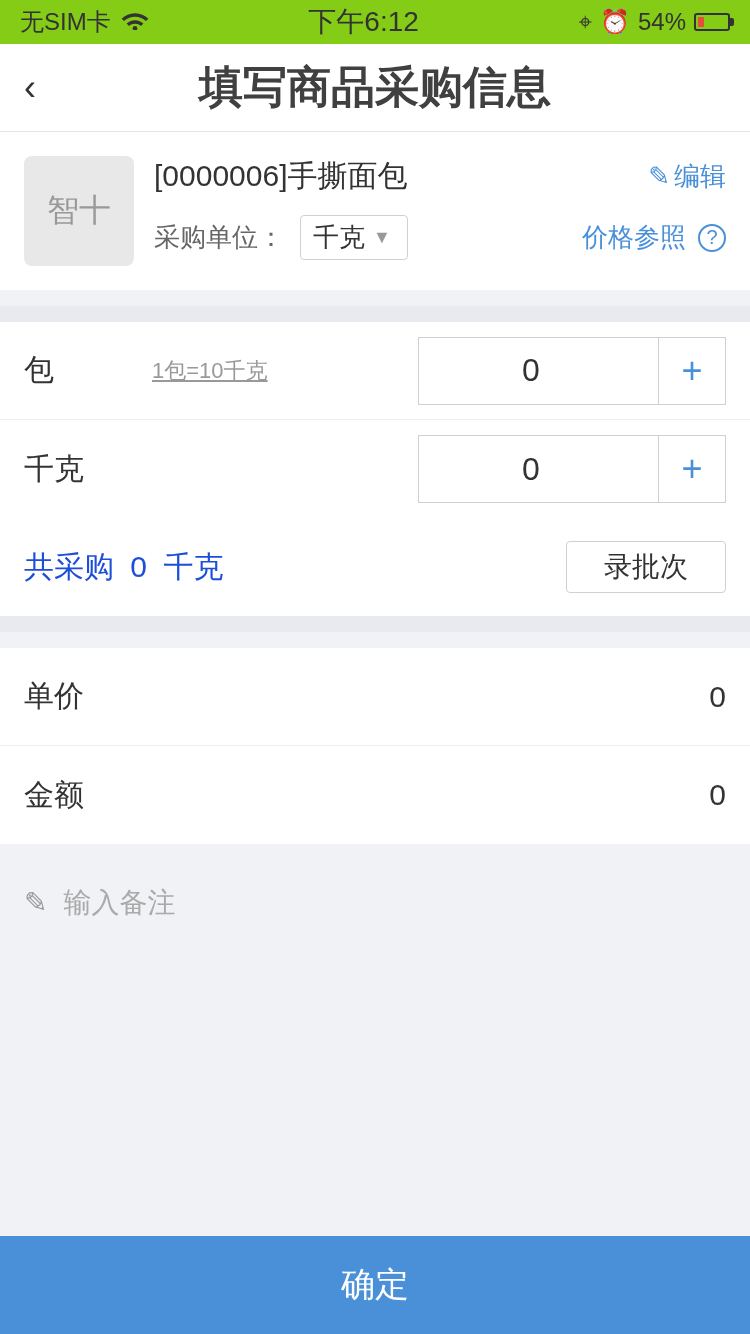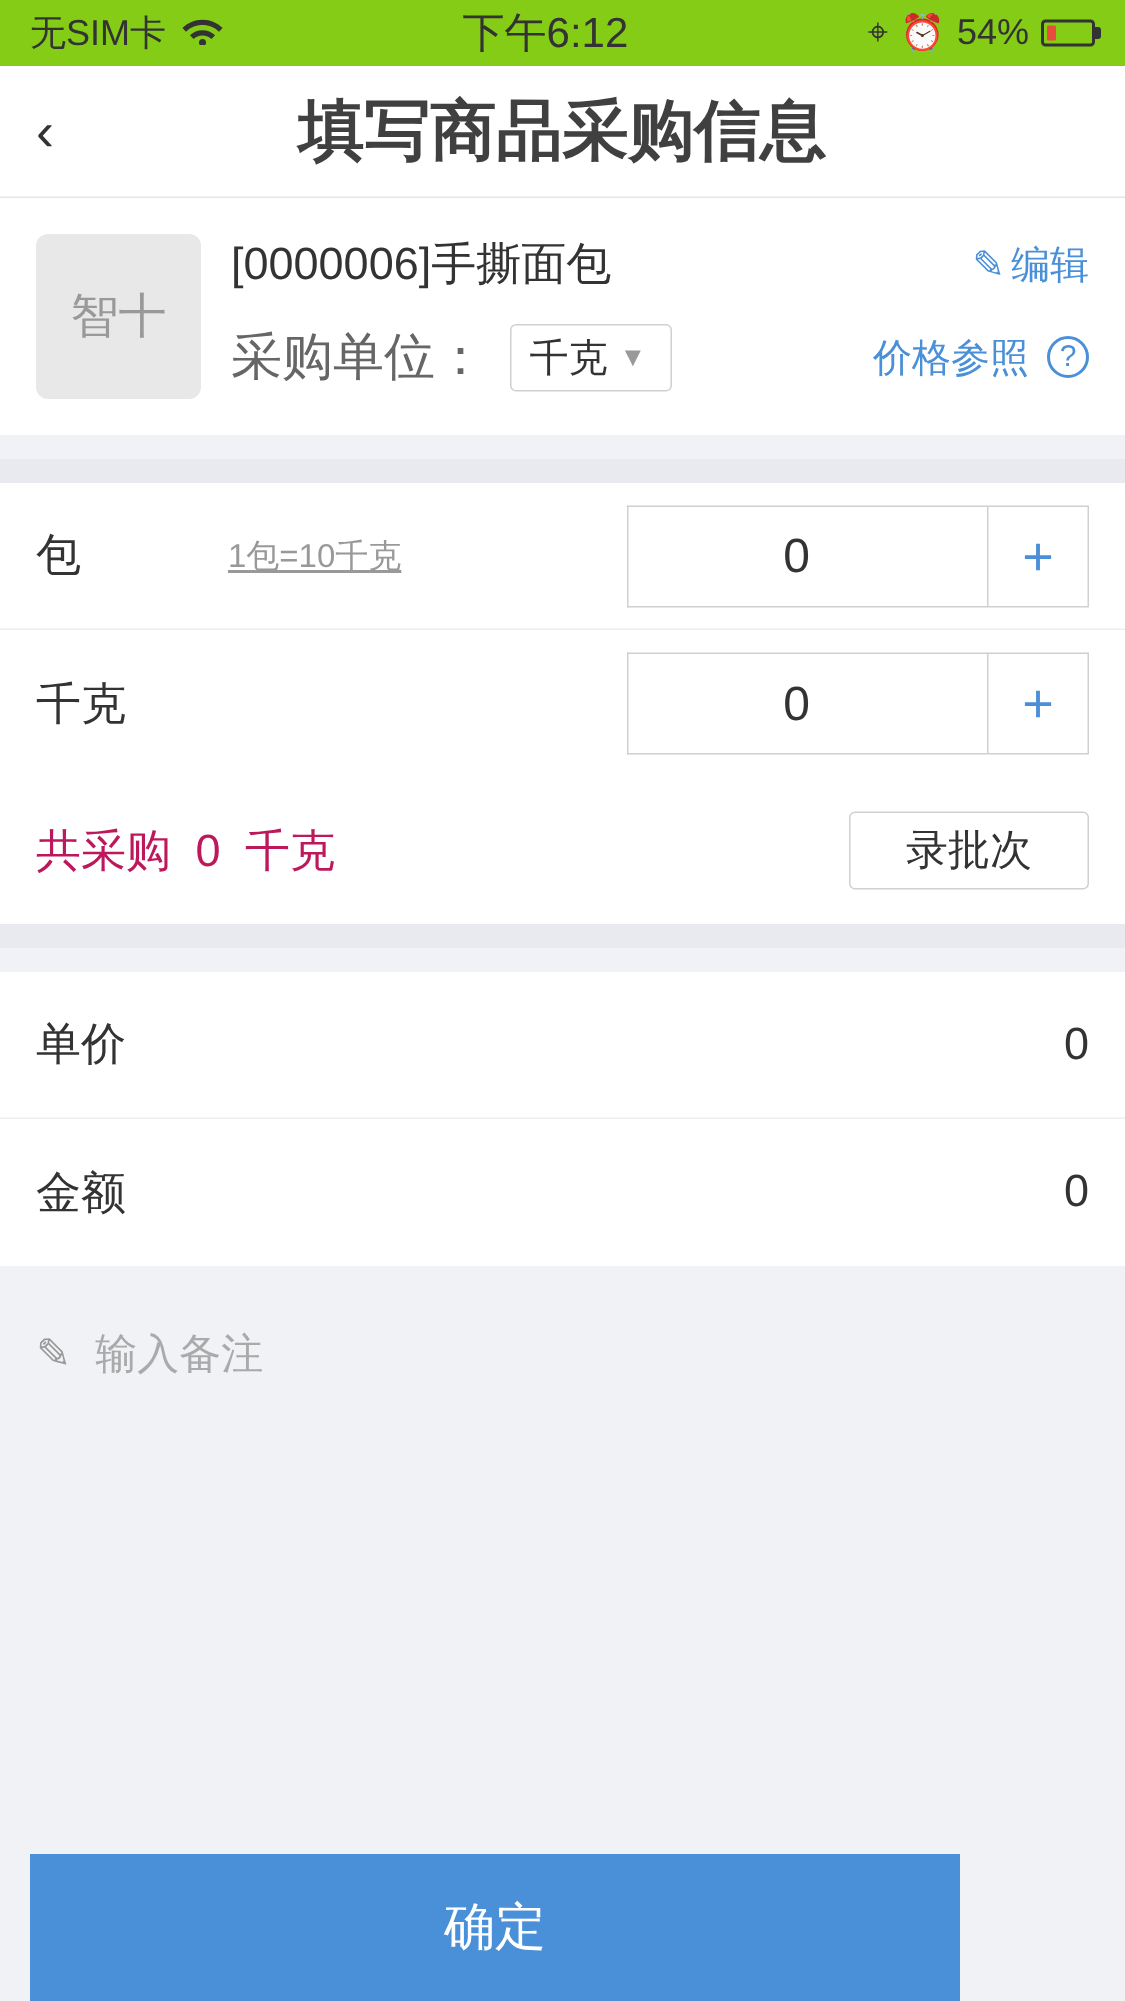--- a/index.html
+++ b/index.html
@@ -139,21 +139,21 @@
       align-items: center;
       gap: 4px;
       cursor: pointer;
     }
     .purchase-unit-row {
       display: flex;
       align-items: center;
       gap: 16px;
     }
     .purchase-unit-label {
-      font-size: 34px;
+      font-size: 26px;
       color: #666;
     }
     .unit-select {
       border: 1px solid #d0d0d0;
       border-radius: 4px;
       padding: 4px 16px 4px 12px;
       font-size: 26px;
       color: #333;
       background: #fff;
       position: relative;
@@ -236,21 +236,21 @@
     .total-row {
       background: #fff;
       display: flex;
       align-items: center;
       justify-content: space-between;
       padding: 0 24px;
       height: 98px;
     }
     .total-text {
       font-size: 30px;
-      color: #be185d;
+      color: #1d4ed8;
     }
     .batch-btn {
       width: 160px;
       height: 52px;
       border: 1px solid #d0d0d0;
       background: #fff;
       display: flex;
       align-items: center;
       justify-content: center;
       font-size: 28px;
@@ -304,28 +304,27 @@
     .remark-placeholder {
       font-size: 28px;
       color: #aaa;
     }
 
     
     .bottom-bar {
       position: fixed;
       bottom: 0;
       left: 0;
-      width: 620px;
+      width: 750px;
       height: 98px;
       background: #4a90d9;
       display: flex;
       align-items: center;
       justify-content: center;
       cursor: pointer;
-      margin-left: 20px;
     }
     .confirm-btn-text {
       font-size: 34px;
       color: #fff;
       font-weight: 500;
     }
   </style>
 </head>
 <body>
 

